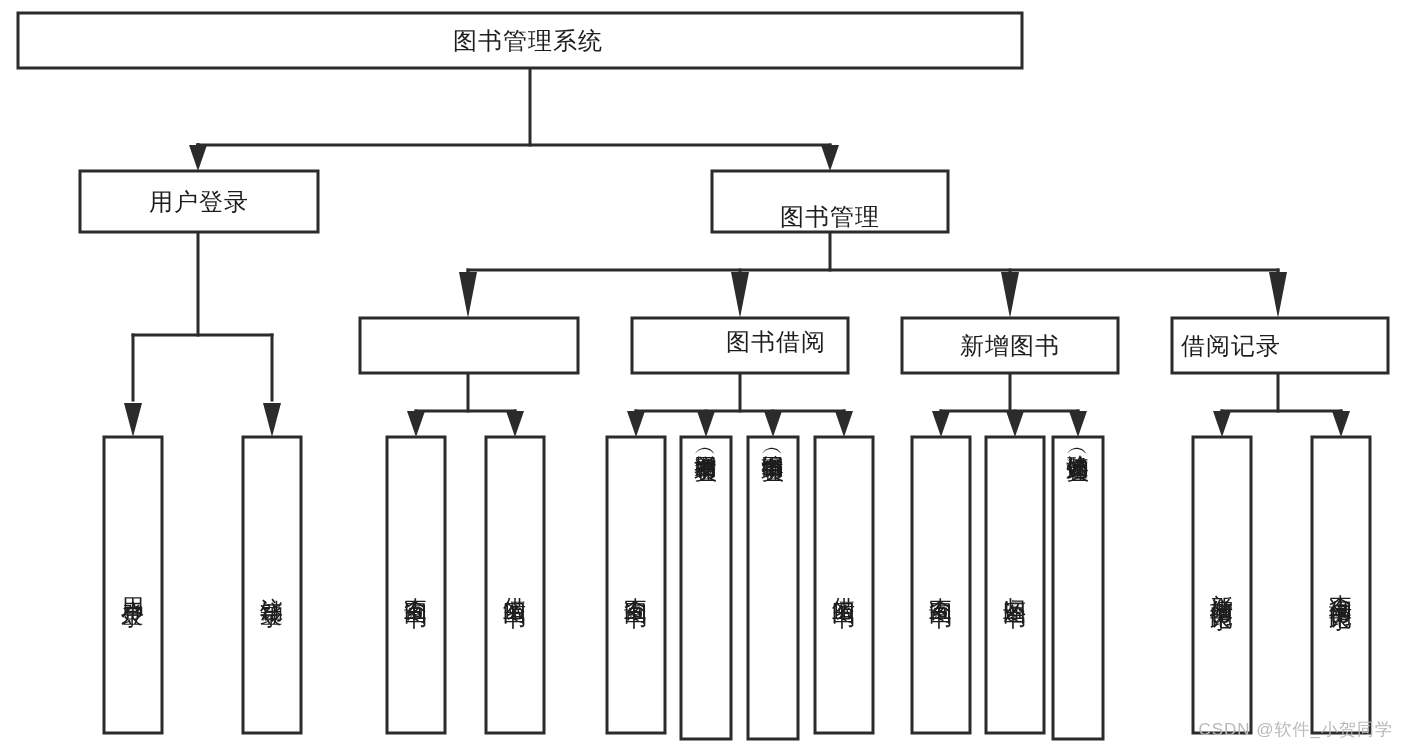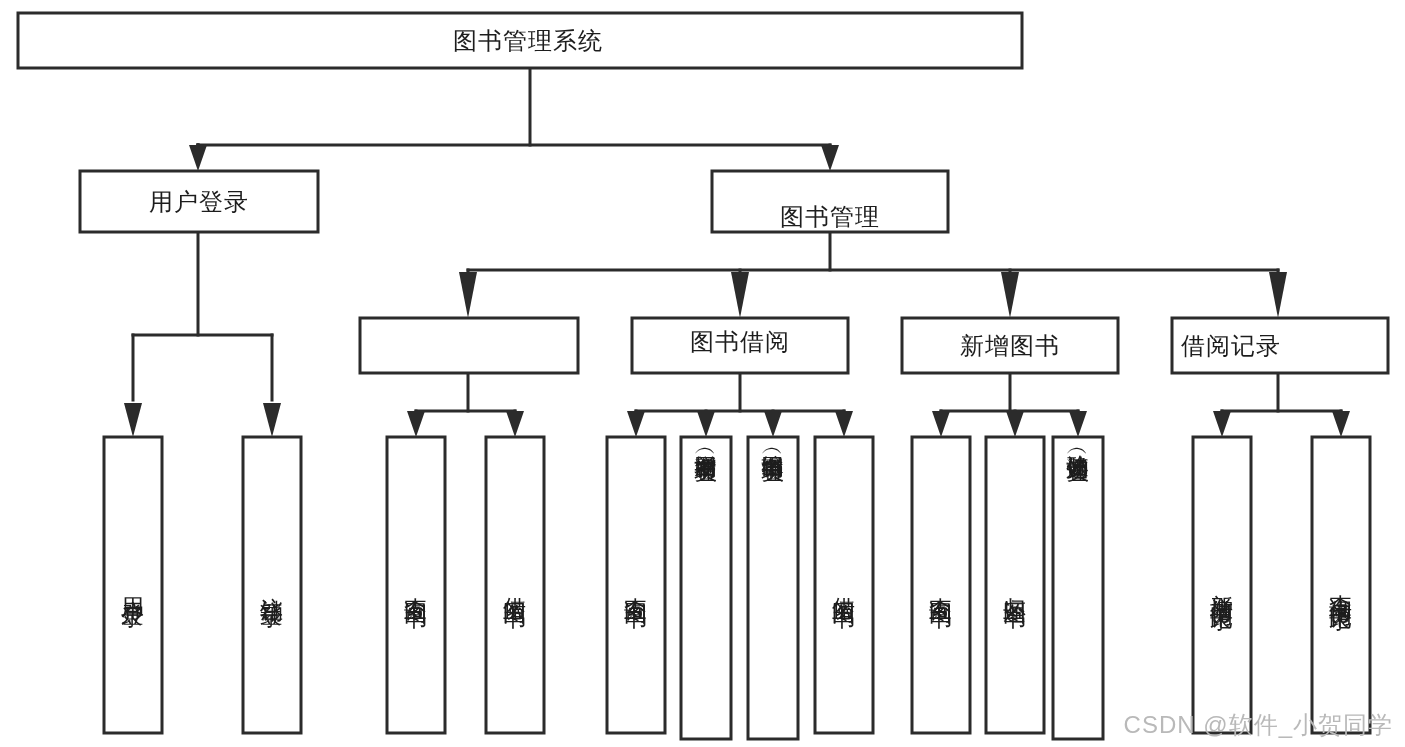--- a/index.html
+++ b/index.html
@@ -68,21 +68,21 @@
     font-size: 24px;
     color: #1d1d1d;
     letter-spacing: 1px;
     white-space: nowrap;
   }
   #watermark {
     position: absolute;
     right: 12px;
     bottom: 6px;
     font-family: "Liberation Sans", "DejaVu Sans", sans-serif;
-    font-size: 24px;
+    font-size: 17px;
     color: #b9b9b9;
     letter-spacing: 1px;
     white-space: nowrap;
     pointer-events: none;
   }
 </style>
 </head>
 <body>
 
 <div id="diagram-root">
@@ -193,21 +193,21 @@
     <span class="hlabel-text">图书管理系统</span>
   </div>
 
   <div class="hlabel-wrap" style="left:80px; top:171px; width:238px; height:61px;">
     <span class="hlabel-text">用户登录</span>
   </div>
   <div class="hlabel-wrap" style="left:712px; top:171px; width:236px; height:61px;margin-top:15px;">
     <span class="hlabel-text">图书管理</span>
   </div>
 
-  <div class="hlabel-wrap" style="left:632px; top:318px; width:216px; height:47px;">
+  <div class="hlabel-wrap" style="left:632px; top:318px; width:216px; height:47px;padding-left:36px;">
     <span class="hlabel-text">图书借阅</span>
   </div>
   <div class="hlabel-wrap" style="left:902px; top:318px; width:216px; height:55px;">
     <span class="hlabel-text">新增图书</span>
   </div>
   <div class="hlabel-wrap" style="left:1123px; top:318px; width:216px; height:55px;">
     <span class="hlabel-text">借阅记录</span>
   </div>
 
   <div class="vlabel-wrap" style="left:104px; top:437px; width:58px; height:296px;">

